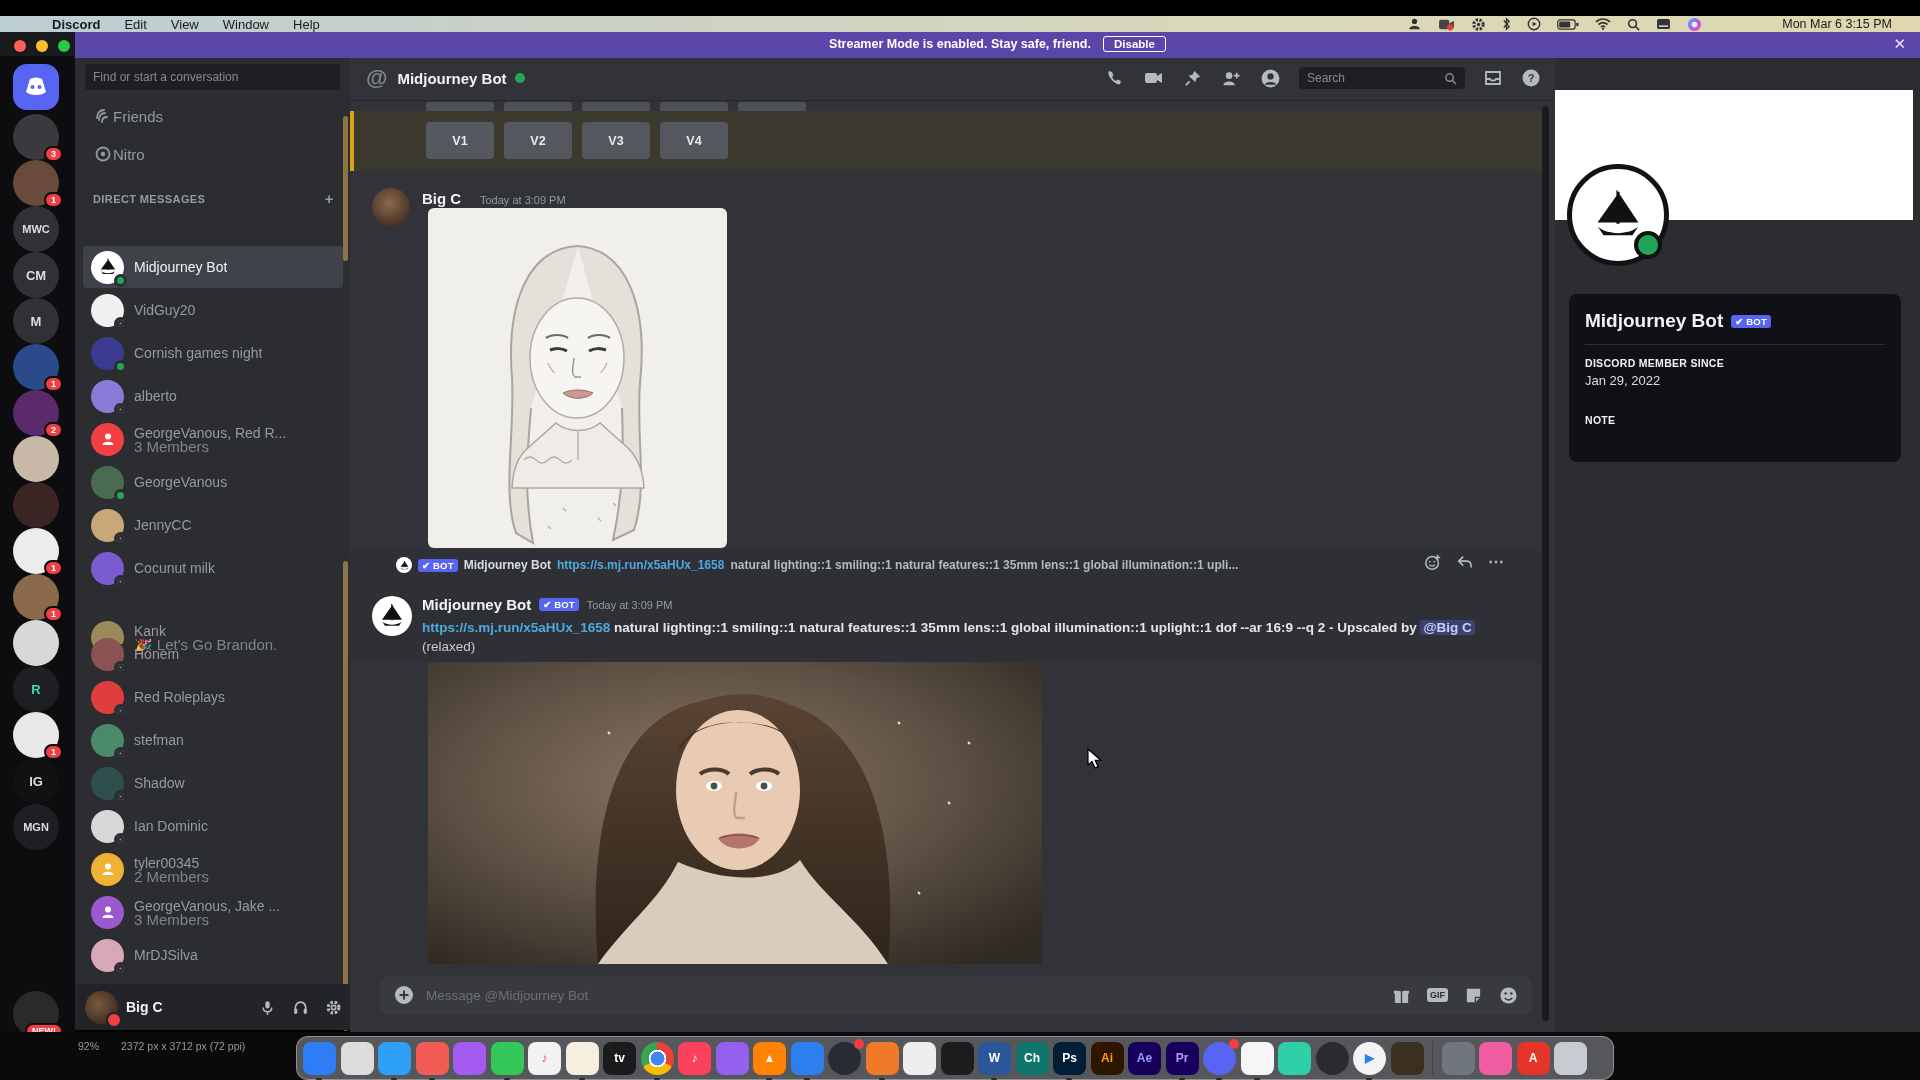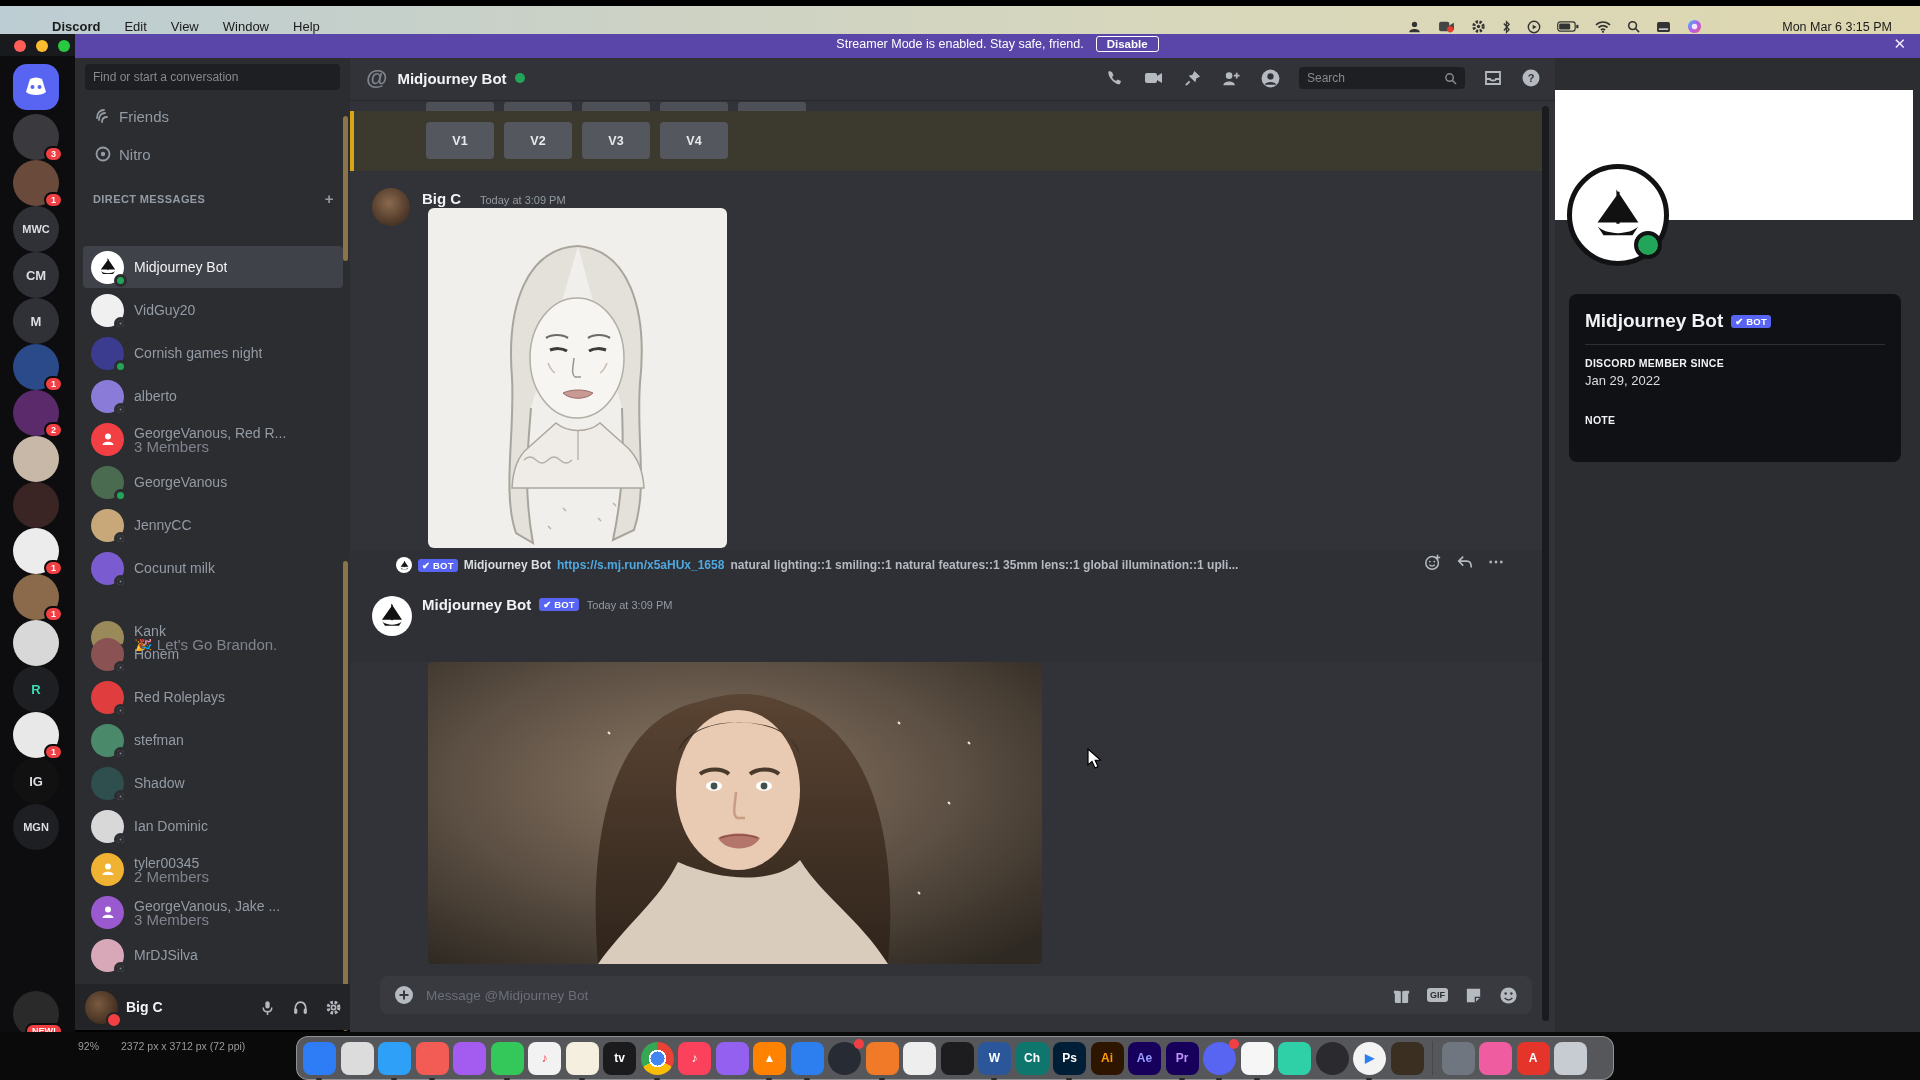--- a/index.html
+++ b/index.html
@@ -1,47 +1,47 @@
 <!DOCTYPE html>
 <html><head>
 <meta charset="utf-8">
 <style>
   html,body{margin:0;padding:0}
   body{width:1920px;height:1080px;background:#000;overflow:hidden;position:relative;
        font-family:"Liberation Sans",sans-serif;-webkit-font-smoothing:antialiased}
   .abs{position:absolute}
   
-  #menubar{left:0;top:6px;width:1920px;height:28px;
+  #menubar{left:0;top:16px;width:1920px;height:16px;
     background:linear-gradient(90deg,#bccdd3 0%,#cdd2c4 35%,#d9d8bb 65%,#ded7b0 100%);
-    display:flex;align-items:flex-end;font-size:13px;color:#1b1b1b;z-index:40}
+    display:flex;align-items:center;font-size:13px;color:#1b1b1b;z-index:40}
   #menubar .apple{margin-left:22px;font-size:14px}
   #menu-items{display:flex;gap:0;margin-left:18px}
   #menu-items span{padding:0 12px}
   #menu-items span:first-child{font-weight:bold}
   #menu-status{position:absolute;right:218px;display:flex;gap:16px;align-items:center}
   #menu-clock{position:absolute;right:28px;font-size:12.5px}
   
   #win-corner{left:0;top:28px;width:75px;height:28px;background:#191a1d;z-index:30}
   .tl{position:absolute;top:12px;width:12px;height:12px;border-radius:50%}
   #banner{left:75px;top:28px;width:1845px;height:28px;background:#5a45a8;border-top:2px solid #cfc9e4;
     display:flex;align-items:center;justify-content:center;gap:12px;color:#fff;font-size:12.5px;z-index:30}
-  #banner .btxt{font-weight:normal}
+  #banner .btxt{font-weight:bold}
   #banner-btn{border:1px solid #fff;border-radius:3px;padding:1px 10px;font-size:11.5px;font-weight:bold;color:#fff}
   #banner-close{position:absolute;right:14px;color:#efeaff;font-size:15px}
   
   #rail{left:0;top:56px;width:75px;height:1024px;background:#0d0d10;z-index:10}
   .rail-item{position:absolute;left:13px;width:46px;height:46px;border-radius:50%;
     display:flex;align-items:center;justify-content:center;font-size:13px;font-weight:bold;color:#dcdee2}
   .rail-item .rbadge{position:absolute;right:-4px;bottom:-2px;background:#f23f43;color:#fff;
     border-radius:8px;font-size:9px;font-weight:bold;padding:1px 5px;border:2px solid #0d0d10}
   
   #sidebar{left:75px;top:56px;width:275px;height:974px;background:#2b2d31;z-index:10}
   #sb-search{margin:8px 10px;height:26px;background:#1e1f22;border-radius:4px;color:#87898d;
     font-size:12px;display:flex;align-items:center;padding-left:8px}
-  .sb-nav{height:36px;margin:2px 8px;border-radius:4px;display:flex;align-items:center;gap:6px;
+  .sb-nav{height:36px;margin:2px 8px;border-radius:4px;display:flex;align-items:center;gap:0;
     color:#949ba4;font-size:15px;padding-left:10px}
   #dm-header{margin:18px 10px 4px 18px;font-size:11px;font-weight:bold;letter-spacing:.4px;color:#949ba4;
     display:flex;justify-content:space-between;align-items:center}
   #dm-header .plus{font-size:15px;margin-right:6px}
   .dm-row{position:absolute;left:8px;width:252px;height:42px;border-radius:4px;display:flex;align-items:center;
     padding-left:8px;gap:10px;color:#949ba4}
   .dm-row.sel{background:#404249;color:#f2f3f5}
   .dm-av{position:relative;width:33px;height:33px;border-radius:50%;flex:0 0 33px;
     display:flex;align-items:center;justify-content:center}
   .dm-status{position:absolute;right:-3px;bottom:-3px;width:13px;height:13px;border-radius:50%;
@@ -618,20 +618,23 @@
     <svg width="28" height="28" viewBox="0 0 20 20">
         <path d="M10 2 L10 13 M10 3 L16 12 L10 12 Z M9 5 L4 12 L9 12 Z" stroke="#111" stroke-width="1.2" fill="#111"></path>
         <path d="M3 14 C6 17 14 17 17 14 L15 17 L5 17 Z" fill="#111"></path>
       </svg>
   </div>
   <div id="msg2-head">
     <span id="msg2-author">Midjourney Bot</span>
     <span class="botbadge">✔ BOT</span>
     <span id="msg2-time">Today at 3:09 PM</span>
   </div>
+  <div id="msg2-text">
+    <span class="linktxt">https://s.mj.run/x5aHUx_1658</span><span> natural lighting::1 smiling::1 natural features::1 35mm lens::1 global illumination::1 uplight::1 dof --ar 16:9 --q 2 - Upscaled by </span><span class="mention">@Big C</span><span style="font-weight:400;color:#c8cad0"> (relaxed)</span>
+  </div>
   <div id="upscale-img">
     <svg width="614" height="302" viewBox="0 0 614 302">
       <defs>
         <radialGradient id="bgde" cx="45%" cy="40%" r="75%">
           <stop offset="0%" stop-color="#8a7763"></stop>
             <stop offset="55%" stop-color="#5c4f43"></stop>
             <stop offset="100%" stop-color="#2e2922"></stop>
         </radialGradient>
         <linearGradient id="hairg" x1="0" y1="0" x2="0" y2="1">
           <stop offset="0%" stop-color="#5a4433"></stop>

